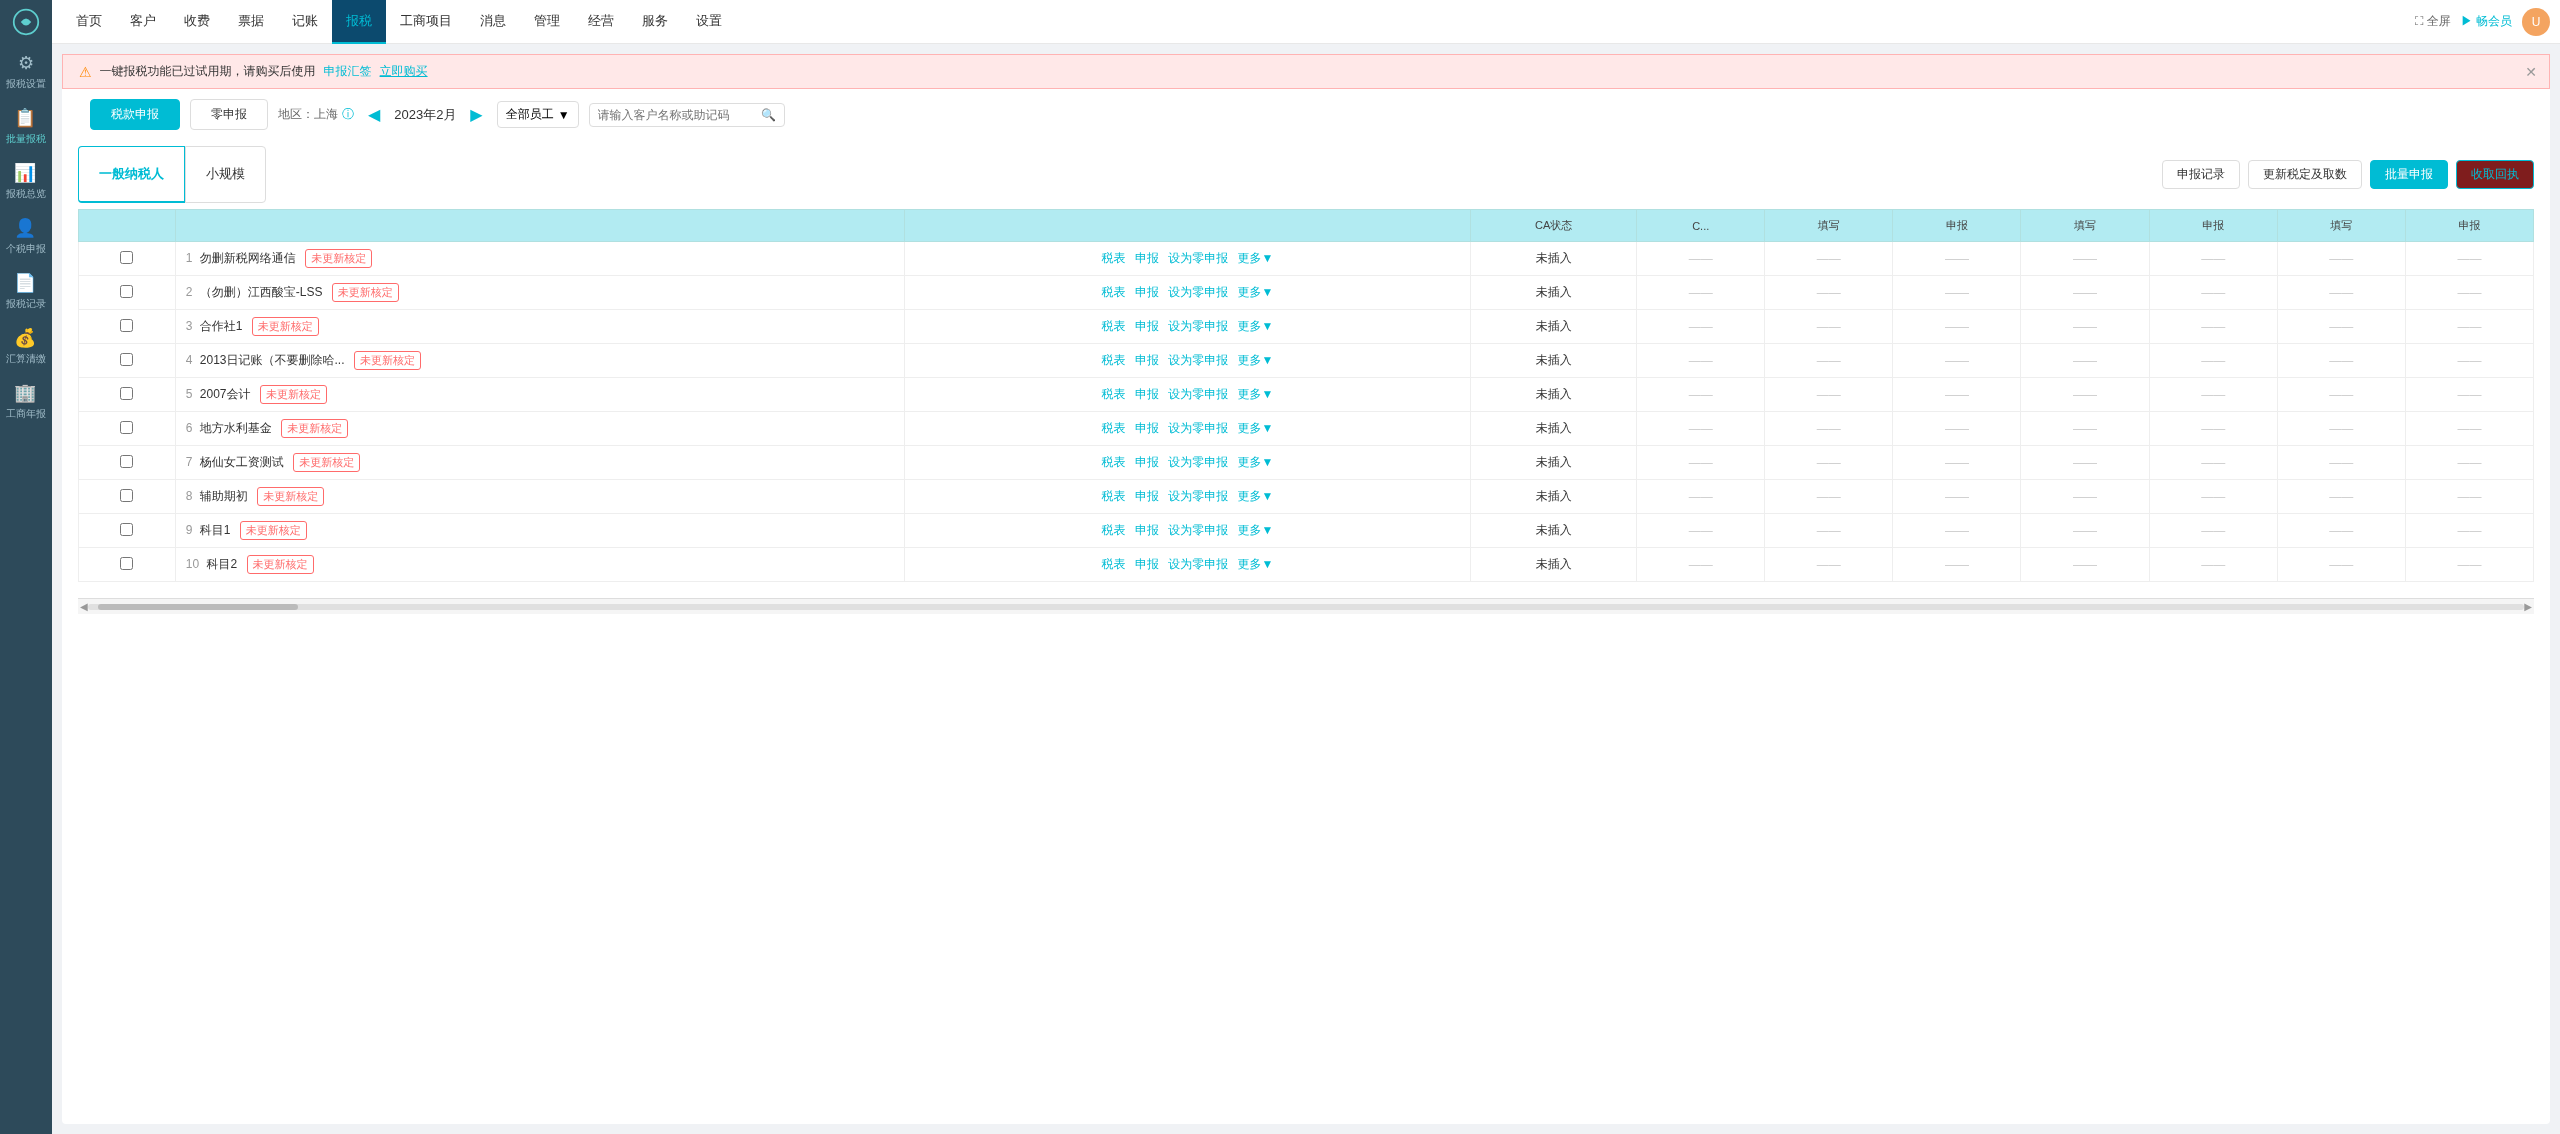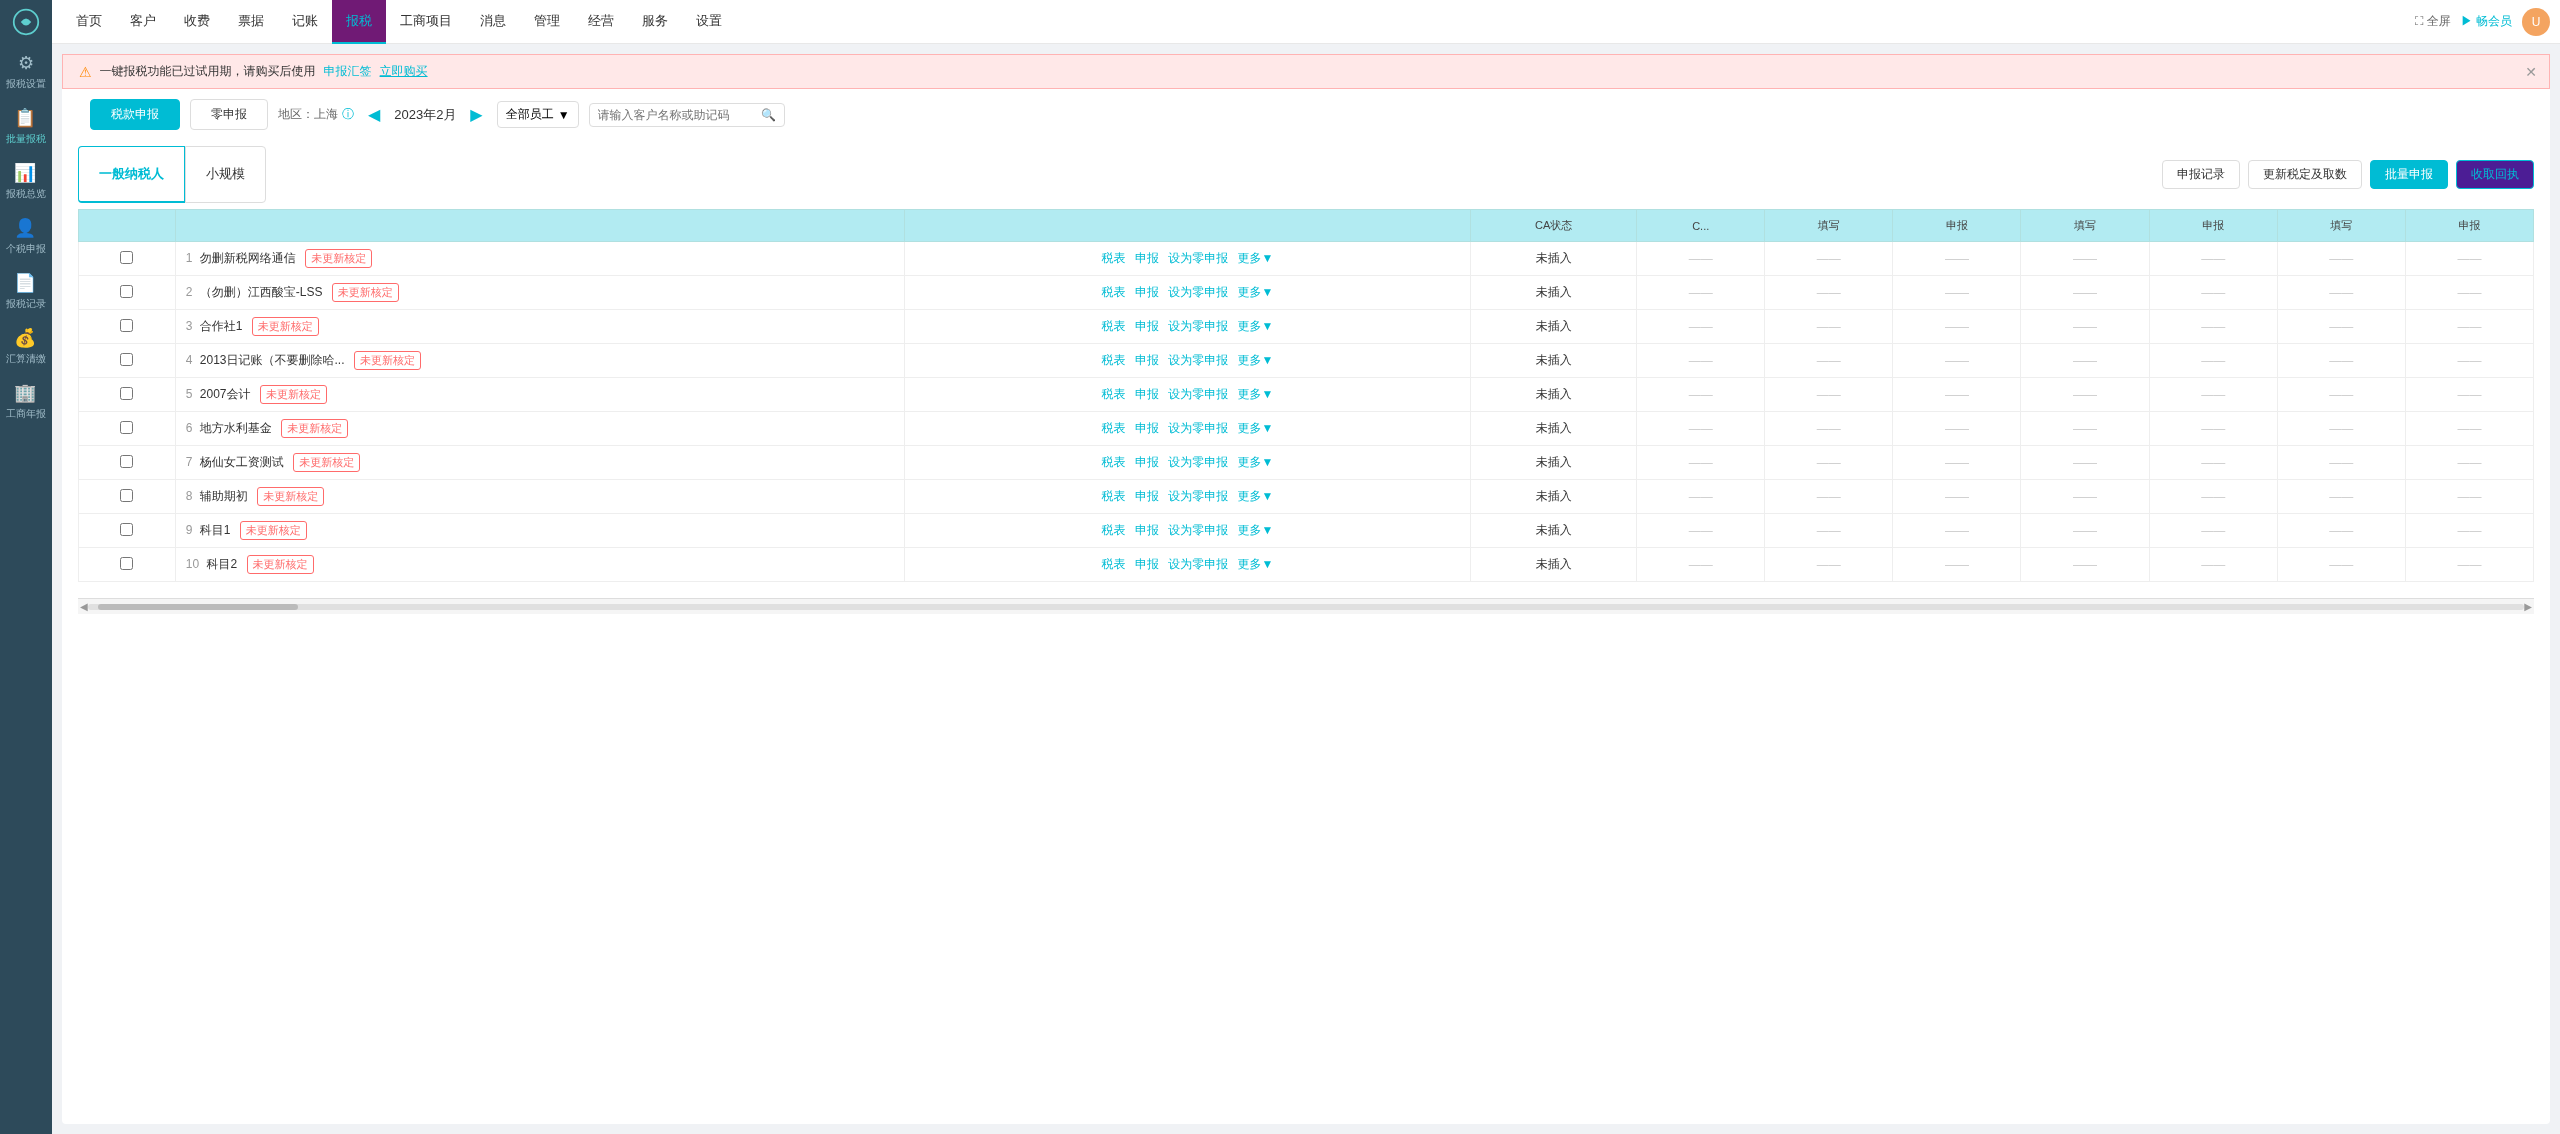--- a/index.html
+++ b/index.html
@@ -54,21 +54,21 @@
     .nav-item {
       padding: 0 14px;
       height: 44px;
       display: flex;
       align-items: center;
       cursor: pointer;
       color: #333;
       font-size: 13px;
       border-bottom: 2px solid transparent;
     }
-    .nav-item.active { color: #00bcd4; background: #701a75; border-bottom: 2px solid #00bcd4; }
+    .nav-item.active { color: #00bcd4; background: #0c4a6e; border-bottom: 2px solid #00bcd4; }
     .top-nav-right {
       margin-left: auto;
       display: flex;
       align-items: center;
       gap: 10px;
       font-size: 12px;
       color: #666;
       text-align: center;
     }
     .avatar { width: 28px; height: 28px; border-radius: 50%; background: #f4a460; display: flex; align-items: center; justify-content: center; color: #fff; font-size: 12px; cursor: pointer; }
@@ -155,21 +155,21 @@
       cursor: pointer;
       font-size: 13px;
       color: #333;
     }
     .tax-type-tab:first-child { border-radius: 4px 0 0 4px; }
     .tax-type-tab:last-child { border-radius: 0 4px 4px 0; }
     .tax-type-tab.active { background: #fff; color: #00bcd4; border-color: #00bcd4; border-bottom: 2px solid #00bcd4; font-weight: bold; }
     .action-btns { display: flex; gap: 8px; align-items: center; }
     .btn { padding: 5px 14px; border-radius: 4px; border: 1px solid #ddd; background: #fff; cursor: pointer; font-size: 12px; color: #333; }
     .btn-primary { background: #00bcd4; color: #fff; border-color: #00bcd4; }
-    .btn-outline { border: 1px solid #00bcd4; color: #00bcd4; background: #4c1d95; }
+    .btn-outline { border: 1px solid #00bcd4; color: #00bcd4; background: #7f1d1d; }
 
     
     .table-container { padding: 0 16px 16px; overflow-x: auto; }
     table { width: 100%; border-collapse: collapse; font-size: 12px; }
     thead tr { background: #00bcd4; color: #fff; }
     thead th { padding: 8px 10px; text-align: center; font-weight: normal; border: 1px solid #00acc1; white-space: nowrap; }
     thead th.left { text-align: left; }
     tbody tr { border-bottom: 1px solid #f0f0f0; }
     tbody td { padding: 7px 10px; text-align: center; border: 1px solid #eee; color: #333; white-space: nowrap; }
     tbody td.left { text-align: left; }

